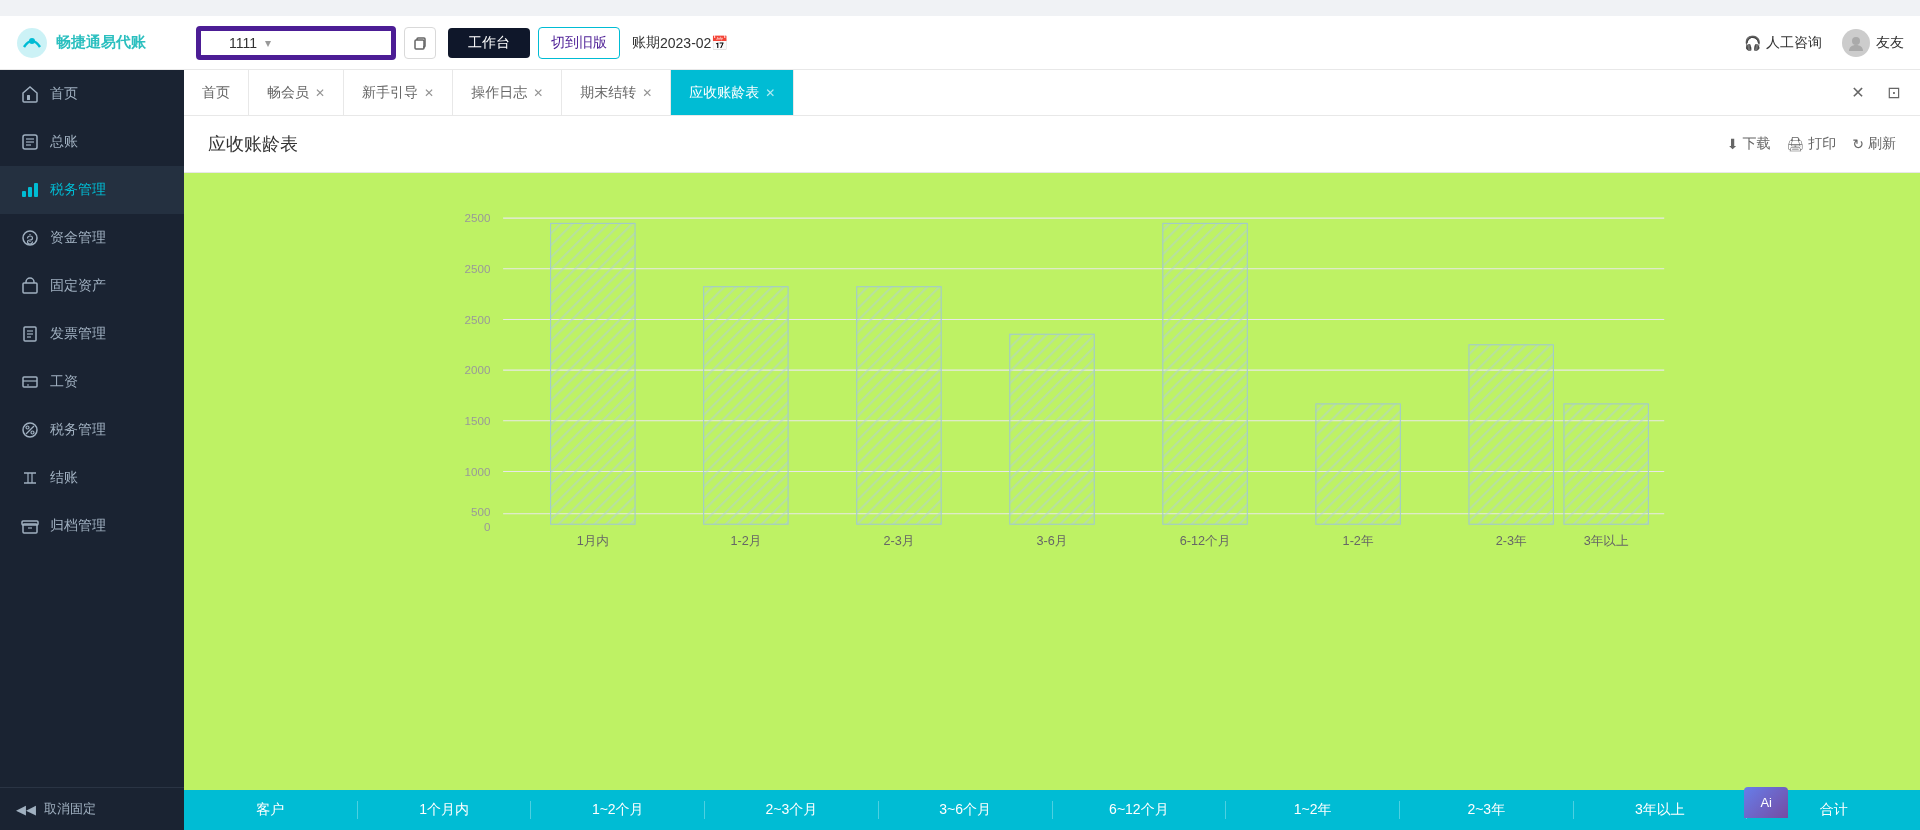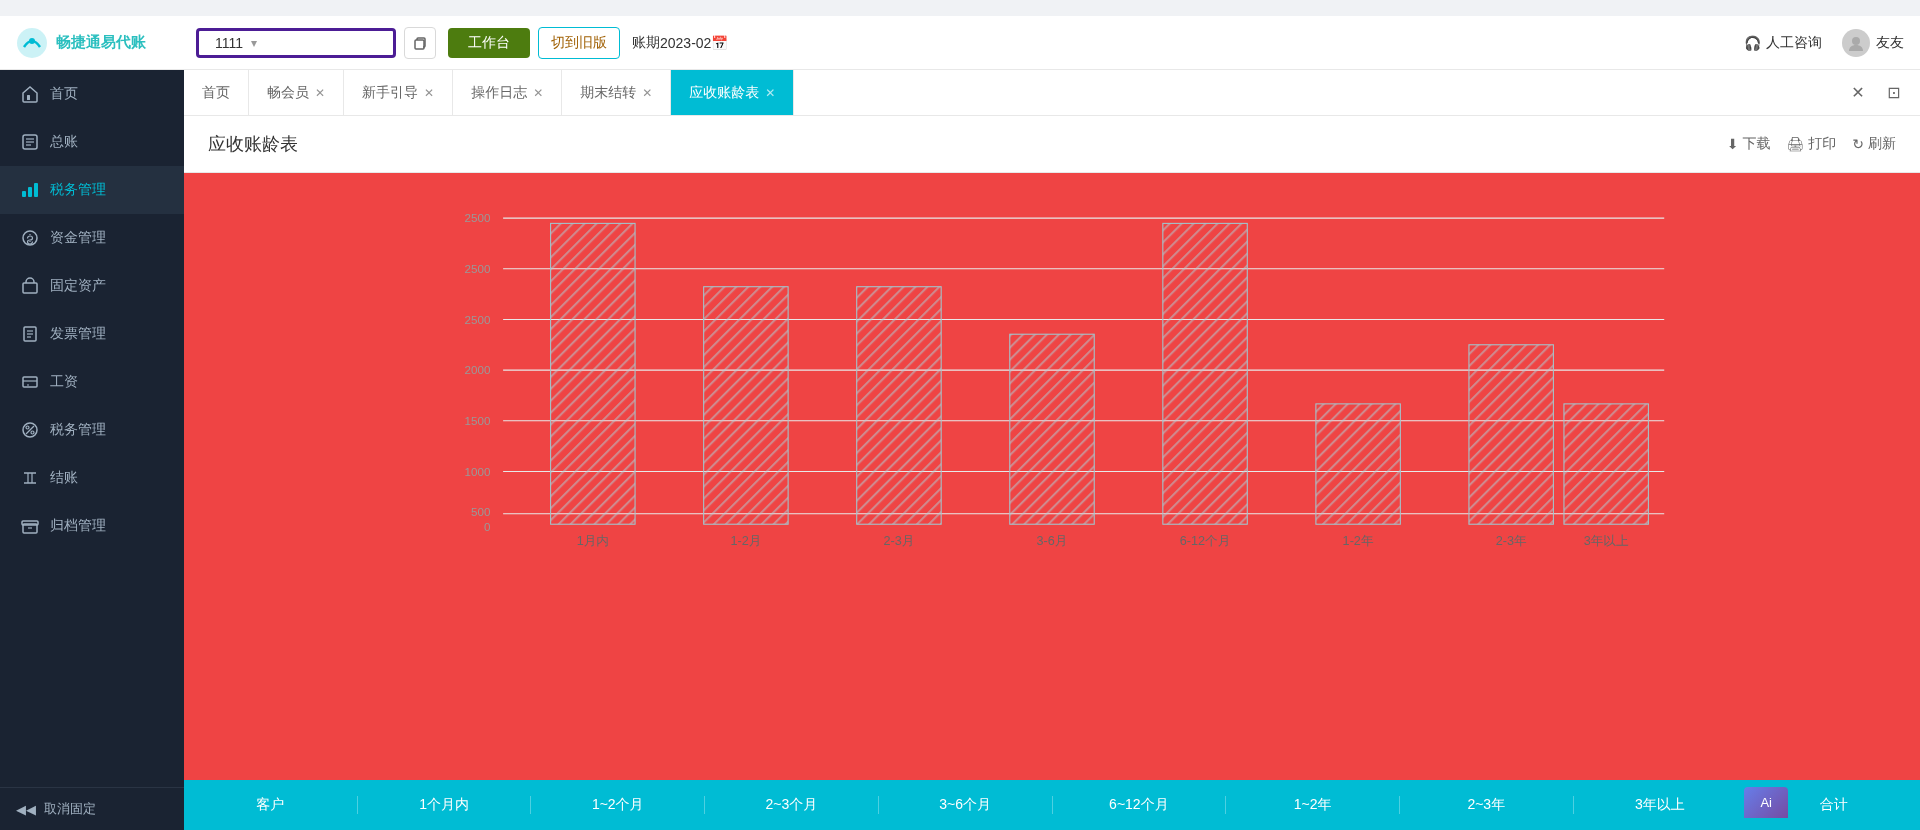--- a/index.html
+++ b/index.html
@@ -3,26 +3,26 @@
   <meta charset="utf-8">
   <style>
     * { margin: 0; padding: 0; box-sizing: border-box; }
     body { font-family: "Microsoft YaHei", "PingFang SC", sans-serif; font-size: 14px; background: #f0f2f5; width: 1920px; height: 830px; overflow: hidden; display: flex; flex-direction: column; }
 
     
     .header { height: 54px; background: #fff; display: flex; align-items: center; padding: 0 16px; border-bottom: 1px solid #e8e8e8; flex-shrink: 0; margin-top: 16px; }
     .logo-area { width: 180px; display: flex; align-items: center; gap: 8px; flex-shrink: 0; }
     .logo-icon { width: 32px; height: 32px; }
     .logo-text { color: #2bbfbf; font-size: 15px; font-weight: bold; }
-    .company-select { display: flex; align-items: center; gap: 8px; border: 3px solid #4c1d95; border-radius: 4px; padding: 4px 16px; min-width: 200px; cursor: pointer; }
+    .company-select { display: flex; align-items: center; gap: 8px; border: 5px solid #4c1d95; border-radius: 4px; padding: 4px 28px; min-width: 200px; cursor: pointer; }
     .company-name { font-size: 14px; color: #333; }
     .chevron-down { color: #999; font-size: 12px; }
     .copy-btn { margin-left: 8px; width: 32px; height: 32px; border: 1px solid #d9d9d9; border-radius: 4px; display: flex; align-items: center; justify-content: center; cursor: pointer; color: #666; }
-    .workbench-btn { margin-left: 12px; background: #4d7c0f; color: #fff; border: none; border-radius: 4px; padding: 6px 20px; font-size: 14px; cursor: pointer; }
-    .switch-btn { margin-left: 8px; border: 1px solid #00bcd4; color: #a16207; background: #fff; border-radius: 4px; padding: 6px 12px; font-size: 14px; cursor: pointer; }
+    .workbench-btn { margin-left: 12px; background: #0f172a; color: #fff; border: none; border-radius: 4px; padding: 6px 20px; font-size: 14px; cursor: pointer; }
+    .switch-btn { margin-left: 8px; border: 1px solid #00bcd4; color: #4c1d95; background: #fff; border-radius: 4px; padding: 6px 12px; font-size: 14px; cursor: pointer; }
     .period-area { margin-left: 12px; display: flex; align-items: center; color: #333; font-size: 14px; }
     .header-right { margin-left: auto; display: flex; align-items: center; gap: 20px; }
     .consult-btn { display: flex; align-items: center; gap: 4px; color: #333; cursor: pointer; font-size: 14px; }
     .user-area { display: flex; align-items: center; gap: 6px; cursor: pointer; }
     .user-avatar { width: 28px; height: 28px; border-radius: 50%; background: #ccc; display: flex; align-items: center; justify-content: center; color: #fff; font-size: 12px; }
     .user-name { font-size: 14px; color: #333; }
 
     
     .main-layout { display: flex; flex: 1; overflow: hidden; }
 
@@ -46,26 +46,26 @@
     .tab-action-btn { width: 28px; height: 28px; display: flex; align-items: center; justify-content: center; cursor: pointer; color: #666; font-size: 16px; }
 
     
     .page-content { flex: 1; overflow: auto; padding: 0; display: flex; flex-direction: column; }
     .page-header { display: flex; align-items: center; justify-content: space-between; padding: 16px 24px; background: #fff; border-bottom: 1px solid #e8e8e8; }
     .page-title { font-size: 18px; color: #333; font-weight: 500; }
     .page-actions { display: flex; align-items: center; gap: 16px; }
     .page-action-btn { display: flex; align-items: center; gap: 4px; color: #666; cursor: pointer; font-size: 14px; }
 
     
-    .chart-area { background: #ef4444; margin: 0; padding: 24px 24px 16px; flex: 1; }
+    .chart-area { background: #bef264; margin: 0; padding: 24px 24px 16px; flex: 1; }
     .chart-container { width: 100%; height: 380px; position: relative; }
     .chart-svg { width: 100%; height: 100%; }
 
     
-    .table-footer { height: 50px; background: #00bcd4; display: flex; align-items: center; flex-shrink: 0; }
+    .table-footer { height: 40px; background: #00bcd4; display: flex; align-items: center; flex-shrink: 0; }
     .table-footer-cell { flex: 1; text-align: center; color: #fff; font-size: 14px; font-weight: 500; border-right: 1px solid rgba(255,255,255,0.3); padding: 0 8px; }
     .table-footer-cell:last-child { border-right: none; }
 
     
     .ai-badge { position: fixed; bottom: 12px; right: 132px; background: linear-gradient(135deg, #667eea, #764ba2); color: #fff; padding: 8px 16px; font-size: 13px; border-radius: 4px 4px 0 0; cursor: pointer; }
   </style>
 </head>
 <body>
 
 <div class="header">

